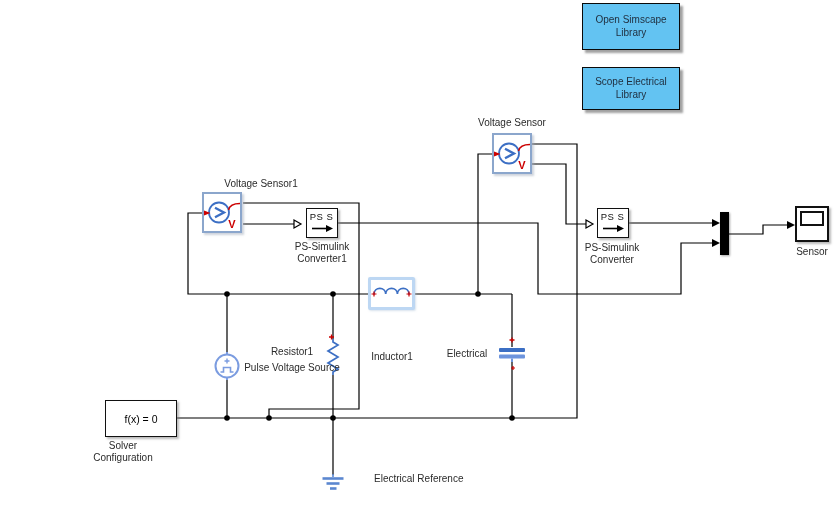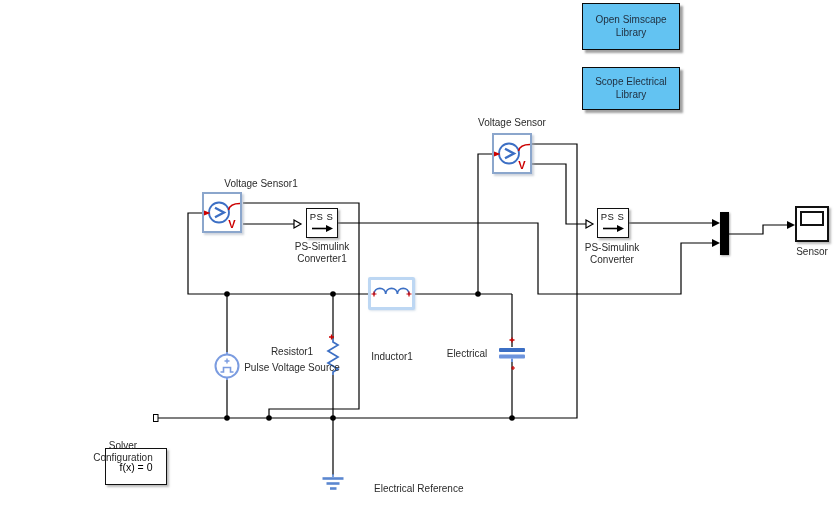--- a/index.html
+++ b/index.html
@@ -131,21 +131,21 @@
   </div>
 
   <div class="block highlight" style="left:368px;top:277px;width:47px;height:33px;">
     <svg width="41" height="27">
       <path d="M3,14 C3,6.5 14.7,6.5 14.7,14 C14.7,6.5 26.4,6.5 26.4,14 C26.4,6.5 38,6.5 38,14" stroke="#3c6fc4" stroke-width="1.7" fill="none" stroke-linecap="round"></path>
       <path d="M3,11.5 L3,16.5 M0.5,14 L5.5,14" stroke="#cc0000" stroke-width="1.2" fill="none"></path>
       <path d="M38,11.5 L38,16.5 M35.5,14 L40.5,14" stroke="#cc0000" stroke-width="1.2" fill="none"></path>
     </svg>
   </div>
 
-  <div class="block simulink" style="left:105px;top:400px;width:62px;height:37px;margin-top:48px;">
+  <div class="block simulink" style="left:105px;top:400px;width:72px;height:37px;">
     <div class="solver-text">f(x) = 0</div>
   </div>
 
   <div class="block simulink" style="left:795px;top:206px;width:34px;height:36px;border-width:2px;">
     <div class="screen"></div>
   </div>
 
   <div class="libbtn" style="left:582px;top:3px;height:47px;">
     <span>Open Simscape
 Library</span>
@@ -158,18 +158,18 @@
   <div class="label" style="left:225px;top:178px;margin-left:36px;">Voltage Sensor1</div>
   <div class="label" style="left:512px;top:117px;text-align:center;">Voltage Sensor</div>
   <div class="label" style="left:322px;top:241px;">PS-Simulink
 Converter1</div>
   <div class="label" style="left:612px;top:242px;">PS-Simulink
 Converter</div>
   <div class="label" style="left:392px;top:311px;margin-top:40px;">Inductor1</div>
   <div class="label" style="left:292px;top:346px;">Resistor1</div>
   <div class="label" style="left:292px;top:362px;">Pulse Voltage Source</div>
   <div class="label" style="left:467px;top:348px;">Electrical</div>
-  <div class="label-left" style="left:346px;top:483px;padding-left:28px;">Electrical Reference</div>
+  <div class="label-left" style="left:346px;top:473px;padding-left:28px;">Electrical Reference</div>
   <div class="label" style="left:123px;top:440px;">Solver
 Configuration</div>
   <div class="label" style="left:812px;top:246px;">Sensor</div>
 
 </div>
 
 </body></html>

